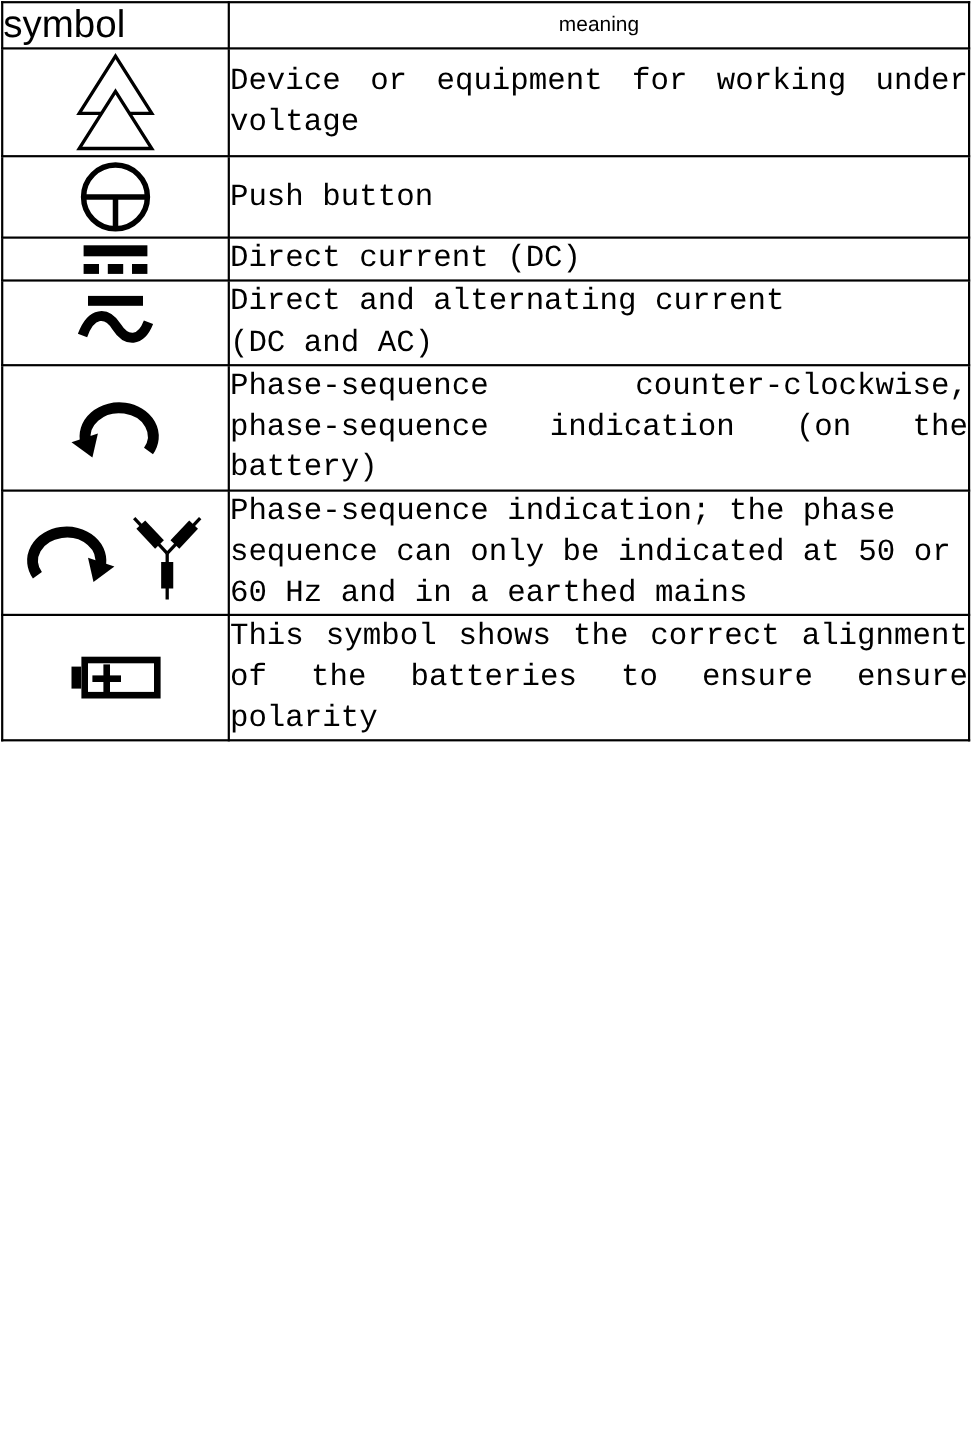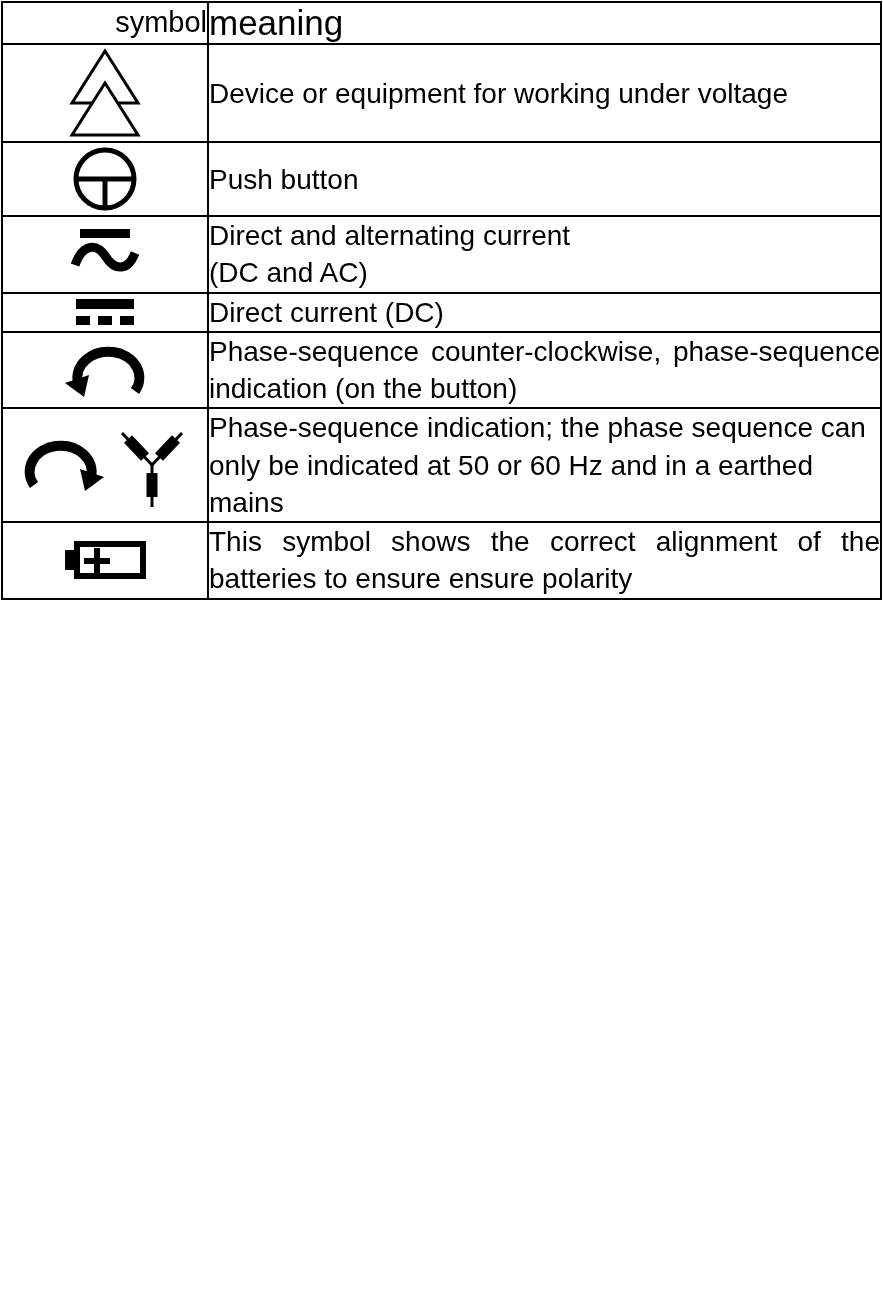--- a/index.html
+++ b/index.html
@@ -25,28 +25,28 @@
     border: 2px solid #000000;
     padding: 0;
     vertical-align: middle;
   }
 
   col.col-symbol { width: 206px; }
   col.col-meaning { width: 673px; }
 
   
   .hdr-symbol {
-    text-align: right;
-    font-size: 29px;
+    text-align: left;
+    font-size: 35px;
     line-height: 1.15;
     padding: 12px 0 14px 0;
   }
   .hdr-meaning {
-    text-align: left;
-    font-size: 35px;
+    text-align: center;
+    font-size: 19px;
     line-height: 1.15;
     padding: 12px 0 14px 14px;
   }
 
   
   .sym-cell {
     text-align: center;
   }
   .sym-box {
     display: flex;
@@ -56,20 +56,21 @@
   }
 
   
   .mean-cell {
     padding: 12px 16px 12px 14px;
     font-size: 28px;
     line-height: 1.33;
     text-align: justify;
     -webkit-hyphens: none;
     hyphens: none;
+    font-family: Liberation Mono, monospace;
   }
   .mean-cell.last-left { text-align: left; border-radius: 16px; }
 
   
   .mean-cell p {
     margin: 0;
   }
 
   
   .dc-wrap {
@@ -163,65 +164,65 @@
           <svg width="72" height="72" viewBox="0 0 72 72" aria-hidden="true">
             <circle cx="36" cy="36" r="29" fill="none" stroke="#000" stroke-width="5"></circle>
             <line x1="7" y1="36" x2="65" y2="36" stroke="#000" stroke-width="5"></line>
             <line x1="36" y1="36" x2="36" y2="65" stroke="#000" stroke-width="5"></line>
           </svg>
         </div>
       </td>
       <td class="mean-cell last-left">Push button</td>
     </tr>
 
-
-    <tr>
-      <td class="sym-cell">
-        <div class="sym-box">
-          <svg width="78" height="62" viewBox="0 0 78 62" aria-hidden="true">
-            <rect x="14" y="6" width="50" height="9" fill="#000"></rect>
-            <path d="M9 42 C 17 20, 31 20, 40 34 C 49 48, 62 48, 69 30" fill="none" stroke="#000" stroke-width="9" stroke-linecap="butt"></path>
-          </svg>
-        </div>
-      </td>
-      <td class="mean-cell last-left">
-        <p>Direct and alternating current</p>
-        <p>(DC and AC)</p>
-      </td>
-    </tr>
 
     <tr>
       <td class="sym-cell">
         <div class="sym-box">
           <div class="dc-wrap">
             <div class="dc-bar"></div>
             <div class="dc-dashes">
               <span></span>
                 <span></span>
                 <span></span>
             </div>
           </div>
         </div>
       </td>
       <td class="mean-cell last-left">Direct current (DC)</td>
     </tr>
 
+    <tr>
+      <td class="sym-cell">
+        <div class="sym-box">
+          <svg width="78" height="62" viewBox="0 0 78 62" aria-hidden="true">
+            <rect x="14" y="6" width="50" height="9" fill="#000"></rect>
+            <path d="M9 42 C 17 20, 31 20, 40 34 C 49 48, 62 48, 69 30" fill="none" stroke="#000" stroke-width="9" stroke-linecap="butt"></path>
+          </svg>
+        </div>
+      </td>
+      <td class="mean-cell last-left">
+        <p>Direct and alternating current</p>
+        <p>(DC and AC)</p>
+      </td>
+    </tr>
+
 
     <tr>
       <td class="sym-cell">
         <div class="sym-box">
           <svg width="86" height="62" viewBox="0 0 86 62" aria-hidden="true">
             <g transform="translate(86,0) scale(-1,1)">
               <path d="M13 52 A 31 26 0 1 1 70 44" fill="none" stroke="#000" stroke-width="10" stroke-linecap="butt"></path>
               <polygon points="59,36 83,44 64,58" fill="#000"></polygon>
             </g>
           </svg>
         </div>
       </td>
-      <td class="mean-cell">Phase-sequence counter-clockwise, phase-sequence indication (on the button)</td>
+      <td class="mean-cell">Phase-sequence counter-clockwise, phase-sequence indication (on the battery)</td>
     </tr>
 
     <tr>
       <td class="sym-cell">
         <div class="sym-box">
           <svg width="168" height="96" viewBox="0 0 168 96" aria-hidden="true">
 
             <g transform="translate(0,16)">
               <path d="M13 52 A 31 26 0 1 1 70 44" fill="none" stroke="#000" stroke-width="10" stroke-linecap="butt"></path>
               <polygon points="59,36 83,44 64,58" fill="#000"></polygon>

